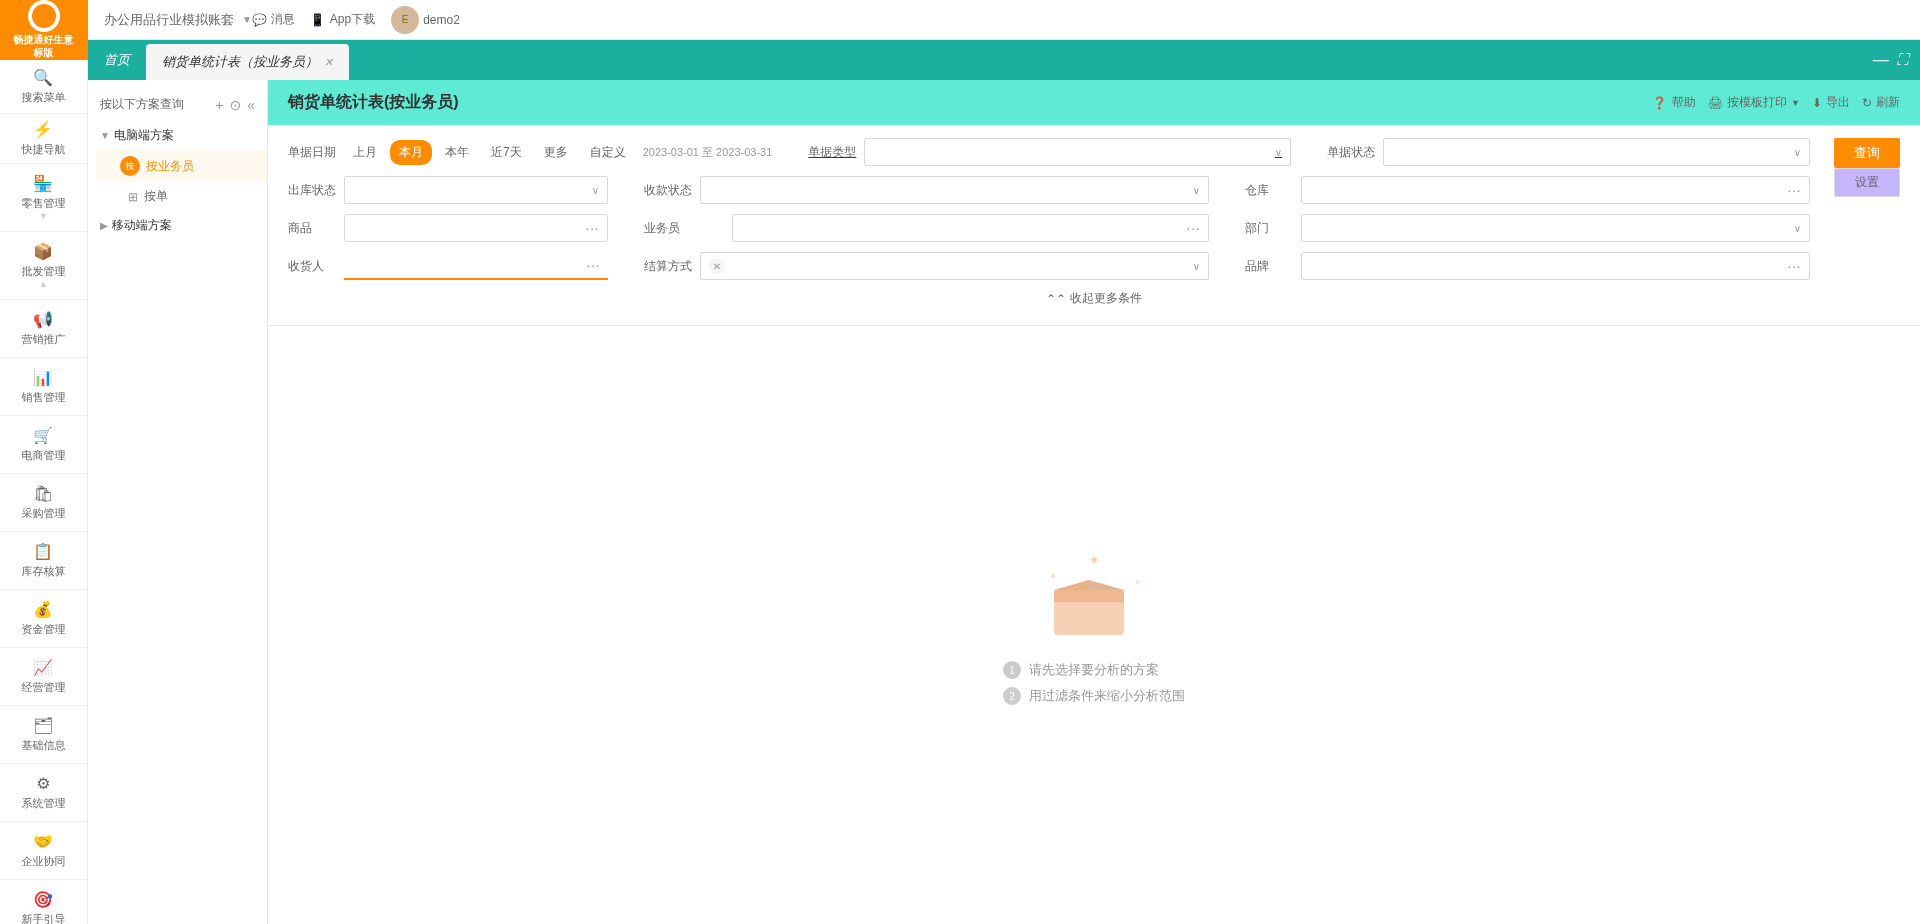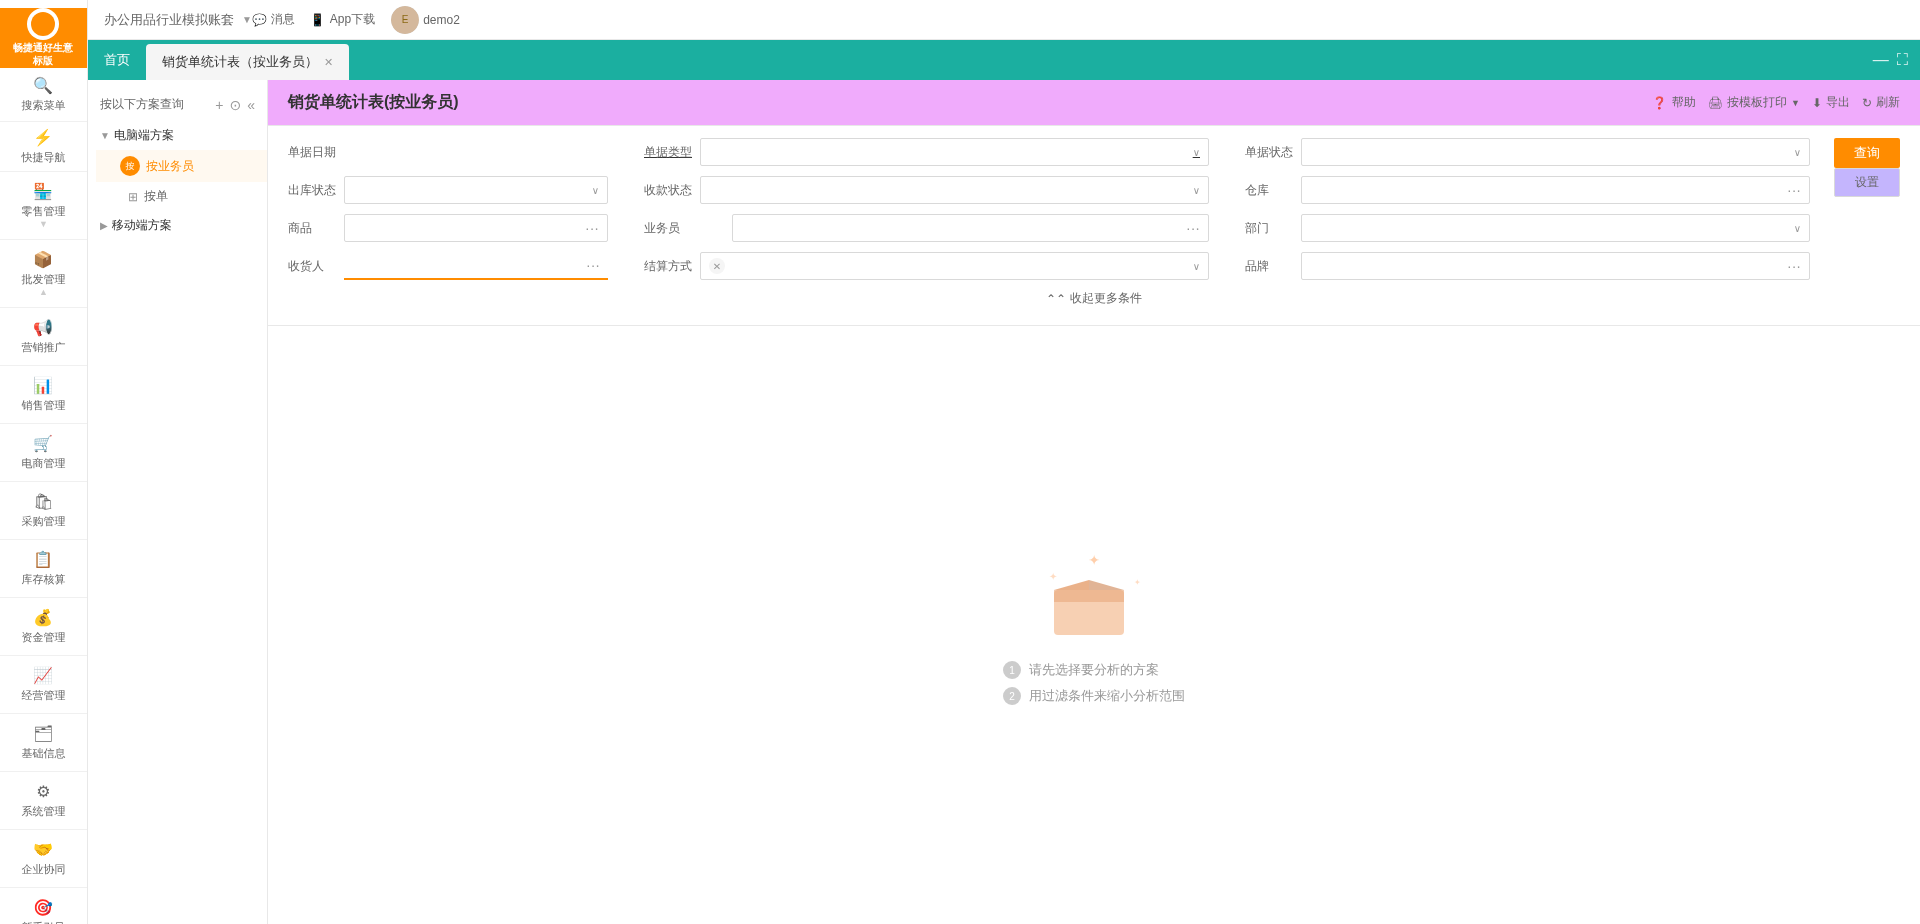--- a/index.html
+++ b/index.html
@@ -1,39 +1,39 @@
 <!DOCTYPE html>
 <html><head>
   <meta charset="utf-8">
   <style>
     * { box-sizing: border-box; margin: 0; padding: 0; }
     body { font-family: 'Microsoft YaHei', Arial, sans-serif; font-size: 13px; background: #f5f5f5; color: #333; display: flex; height: 924px; overflow: hidden; }
 
     
-    .sidebar { width: 88px; background: #fff; border-right: 1px solid #e8e8e8; display: flex; flex-direction: column; align-items: flex-end; padding-top: 8px; flex-shrink: 0; }
+    .sidebar { width: 88px; background: #fff; border-right: 1px solid #e8e8e8; display: flex; flex-direction: column; align-items: center; padding-top: 0; flex-shrink: 0; }
     .sidebar-logo { width: 88px; height: 60px; background: #ff8c00; display: flex; flex-direction: column; align-items: center; justify-content: center; color: white; font-size: 11px; font-weight: bold; }
     .logo-icon { width: 32px; height: 32px; background: white; border-radius: 50%; display: flex; align-items: center; justify-content: center; margin-bottom: 2px; }
     .logo-icon-inner { width: 24px; height: 24px; background: #ff8c00; border-radius: 50%; }
     .sidebar-search { width: 100%; padding: 8px 0; border-bottom: 1px solid #f0f0f0; display: flex; flex-direction: column; align-items: center; font-size: 11px; color: #666; cursor: pointer; }
     .sidebar-nav { width: 100%; padding: 6px 0; border-bottom: 1px solid #f0f0f0; display: flex; flex-direction: column; align-items: center; font-size: 11px; color: #666; cursor: pointer; }
     .sidebar-menu-item { width: 100%; padding: 10px 0; display: flex; flex-direction: column; align-items: center; font-size: 11px; color: #666; cursor: pointer; border-bottom: 1px solid #f0f0f0; }
     .sidebar-icon { font-size: 16px; margin-bottom: 3px; }
 
     
     .main { flex: 1; display: flex; flex-direction: column; overflow: hidden; }
 
     
     .topbar { height: 40px; background: #fff; border-bottom: 1px solid #e8e8e8; display: flex; align-items: center; padding: 0 16px; }
     .topbar-left { display: flex; align-items: center; gap: 8px; color: #666; font-size: 13px; }
     .topbar-right { display: flex; align-items: center; gap: 16px; color: #666; font-size: 12px; }
     .topbar-right-item { display: flex; align-items: center; gap: 4px; cursor: pointer; }
     .avatar { width: 28px; height: 28px; border-radius: 50%; background: #ddd; overflow: hidden; display: flex; align-items: center; justify-content: center; font-size: 11px; color: #666; }
 
     
-    .tabbar { height: 40px; background: #1BAFA0; display: flex; align-items: center; padding: 0 0; }
+    .tabbar { height: 40px; background: #1BAFA0; display: flex; align-items: center; padding: 0 0; font-style: italic; }
     .tab { height: 40px; display: flex; align-items: center; padding: 0 16px; font-size: 13px; color: rgba(255,255,255,0.85); cursor: pointer; gap: 6px; }
     .tab.active { background: #f5f5f5; color: #333; border-radius: 4px 4px 0 0; margin-top: 4px; height: 36px; }
     .tab.home { color: white; }
     .tab-close { font-size: 11px; color: rgba(255,255,255,0.7); cursor: pointer; }
     .tab.active .tab-close { color: #999; }
     .tab-actions { margin-left: auto; display: flex; align-items: center; gap: 8px; padding-right: 12px; }
     .tab-action-btn { color: rgba(255,255,255,0.85); cursor: pointer; font-size: 16px; }
 
     
     .content { flex: 1; display: flex; overflow: hidden; background: #f5f5f5; }
@@ -47,21 +47,21 @@
     .left-panel-section-header { display: flex; align-items: center; padding: 6px 12px; font-size: 12px; color: #333; cursor: pointer; }
     .left-panel-item { display: flex; align-items: center; padding: 6px 16px 6px 24px; font-size: 12px; color: #666; cursor: pointer; }
     .left-panel-item.active { color: #ff8c00; background: #fff9f0; }
     .left-panel-item-icon { width: 20px; height: 20px; border-radius: 50%; background: #ff8c00; color: white; font-size: 10px; display: flex; align-items: center; justify-content: center; margin-right: 6px; }
     .left-panel-sub { padding-left: 8px; }
     .left-panel-sub-item { display: flex; align-items: center; padding: 6px 12px 6px 32px; font-size: 12px; color: #666; cursor: pointer; }
     .expand-icon { font-size: 10px; margin-right: 4px; color: #999; }
 
     
     .right-content { flex: 1; display: flex; flex-direction: column; overflow: hidden; }
-    .page-header { background: #f0abfc; padding: 12px 20px 0; border-bottom: 1px solid #e8e8e8; display: flex; align-items: center; justify-content: space-between; }
+    .page-header { background: #5eead4; padding: 12px 20px 0; border-bottom: 1px solid #e8e8e8; display: flex; align-items: center; justify-content: space-between; }
     .page-title { font-size: 16px; font-weight: bold; color: #333; padding-bottom: 12px; }
     .page-header-actions { display: flex; align-items: center; gap: 12px; padding-bottom: 12px; }
     .header-action { display: flex; align-items: center; gap: 4px; font-size: 12px; color: #666; cursor: pointer; }
 
     
     .filter-area { background: #fff; padding: 12px 20px; border-bottom: 1px solid #e8e8e8; }
     .filter-row { display: flex; align-items: center; margin-bottom: 10px; gap: 16px; }
     .filter-row:last-child { margin-bottom: 0; }
     .filter-item { display: flex; align-items: center; flex: 1; min-width: 0; }
     .filter-label { font-size: 12px; color: #666; white-space: nowrap; margin-right: 8px; min-width: 48px; }
@@ -268,20 +268,29 @@
       </div>
 
       <div class="filter-area">
 
         <div style="display:flex; align-items:flex-start; gap:0;">
           <div style="flex:1;">
 
             <div class="filter-row">
               <div class="filter-item" style="flex:0 0 auto; min-width:320px;">
                 <span class="filter-label">单据日期</span>
+                <div class="filter-date">
+                  <span class="date-btn">上月</span>
+                  <span class="date-btn active">本月</span>
+                  <span class="date-btn">本年</span>
+                  <span class="date-btn">近7天</span>
+                  <span class="date-btn">更多</span>
+                  <span class="date-btn">自定义</span>
+                  <span class="date-range">2023-03-01 至 2023-03-31</span>
+                </div>
               </div>
 
               <div class="filter-item" style="flex:1; margin-left:20px;text-decoration:underline;">
                 <span class="filter-label">单据类型</span>
                 <div class="filter-control">
                   <span></span>
                   <span class="dropdown-arrow">∨</span>
                 </div>
               </div>
 

